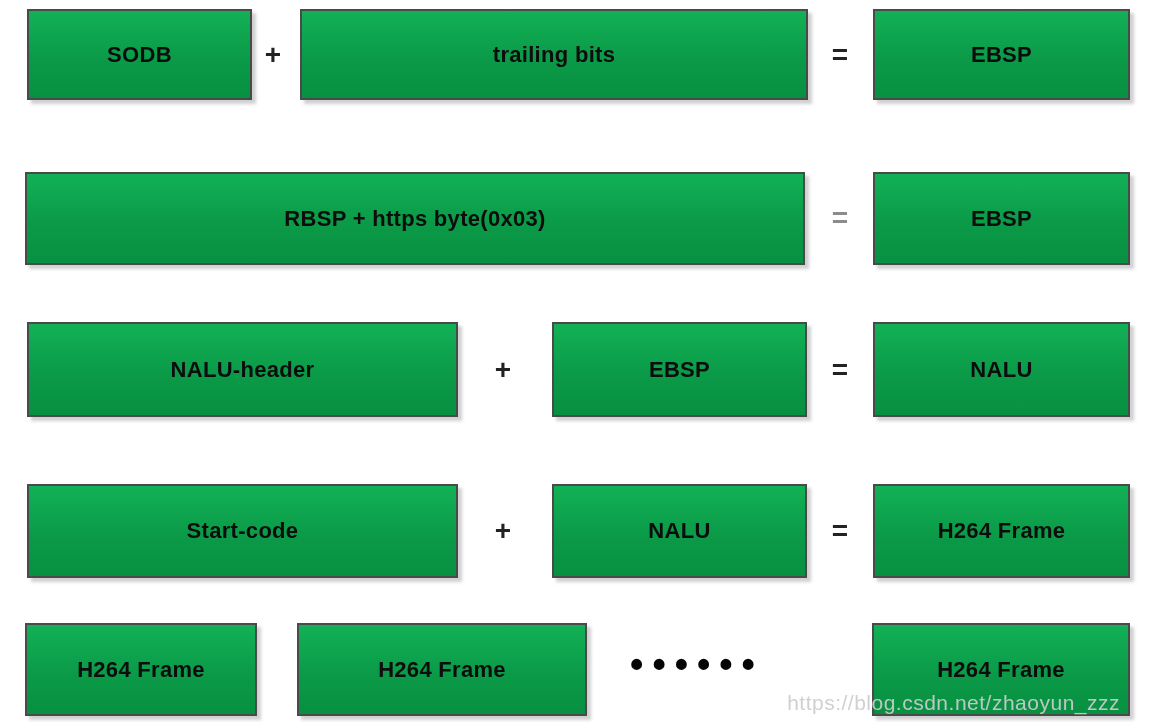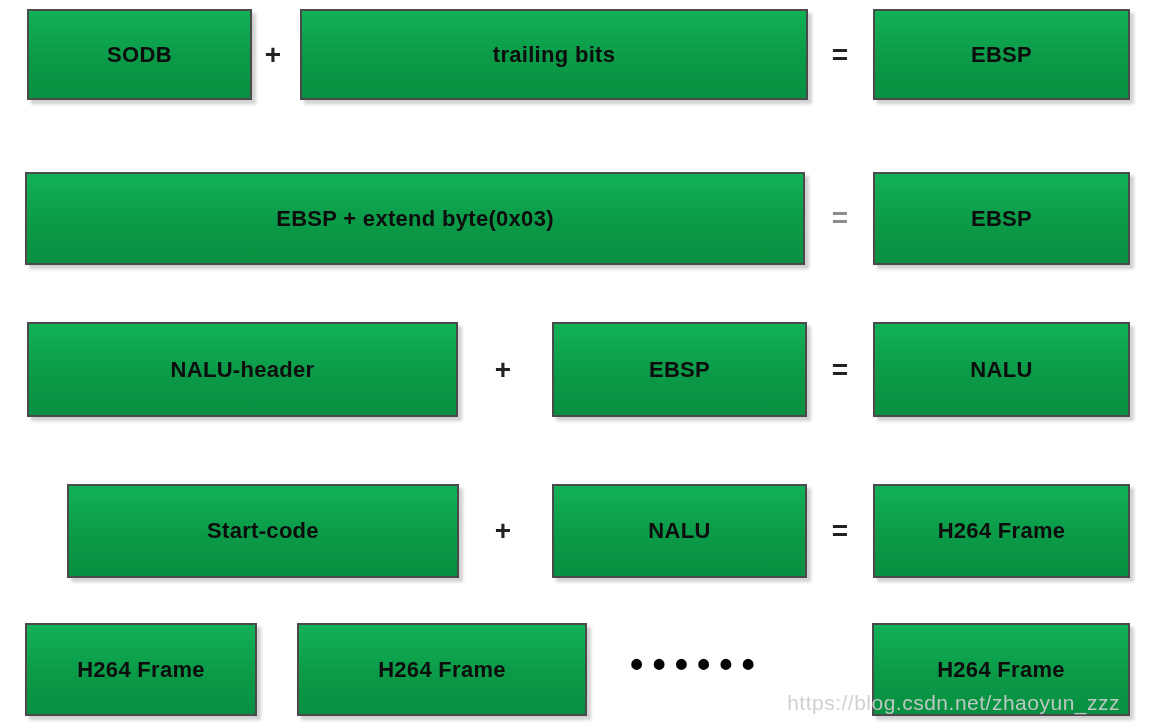--- a/index.html
+++ b/index.html
@@ -65,31 +65,31 @@
 <body>
 
 <div class="canvas">
 
   <div class="gbox" style="left:27px; top:9px; width:225px; height:91px;">SODB</div>
   <div class="op" style="left:273px; top:55px;">+</div>
   <div class="gbox" style="left:300px; top:9px; width:508px; height:91px;">trailing bits</div>
   <div class="op" style="left:840px; top:55px;">=</div>
   <div class="gbox" style="left:873px; top:9px; width:257px; height:91px;">EBSP</div>
 
-  <div class="gbox" style="left:25px; top:172px; width:780px; height:93px;">EBSP + extend byte(0x03)</div>
+  <div class="gbox" style="left:25px; top:172px; width:780px; height:93px;">RBSP + https byte(0x03)</div>
   <div class="op gray" style="left:840px; top:218px;">=</div>
   <div class="gbox" style="left:873px; top:172px; width:257px; height:93px;">EBSP</div>
 
   <div class="gbox" style="left:27px; top:322px; width:431px; height:95px;">NALU-header</div>
   <div class="op" style="left:503px; top:370px;">+</div>
   <div class="gbox" style="left:552px; top:322px; width:255px; height:95px;">EBSP</div>
   <div class="op" style="left:840px; top:370px;">=</div>
   <div class="gbox" style="left:873px; top:322px; width:257px; height:95px;">NALU</div>
 
-  <div class="gbox" style="left:27px; top:484px; width:392px; height:94px;margin-left:40px;">Start-code</div>
+  <div class="gbox" style="left:27px; top:484px; width:431px; height:94px;">Start-code</div>
   <div class="op" style="left:503px; top:531px;">+</div>
   <div class="gbox" style="left:552px; top:484px; width:255px; height:94px;">NALU</div>
   <div class="op" style="left:840px; top:531px;">=</div>
   <div class="gbox" style="left:873px; top:484px; width:257px; height:94px;">H264 Frame</div>
 
   <div class="gbox" style="left:25px; top:623px; width:232px; height:93px;">H264 Frame</div>
   <div class="gbox" style="left:297px; top:623px; width:290px; height:93px;">H264 Frame</div>
   <div class="dots" style="left:697px; top:664px;">••••••</div>
   <div class="gbox" style="left:872px; top:623px; width:258px; height:93px;">H264 Frame</div>
 

